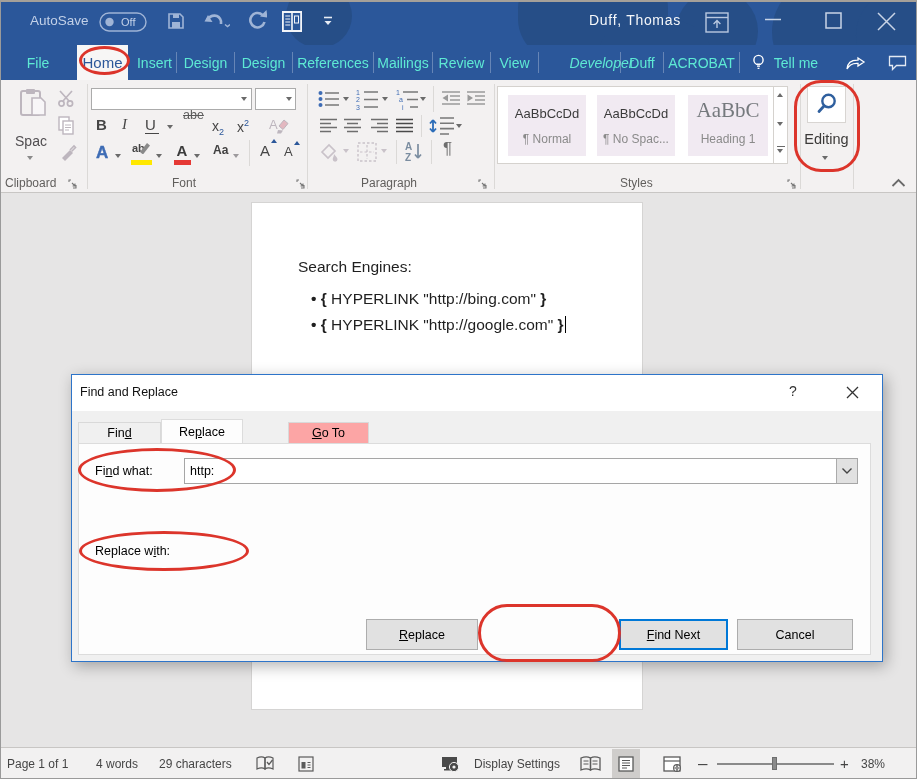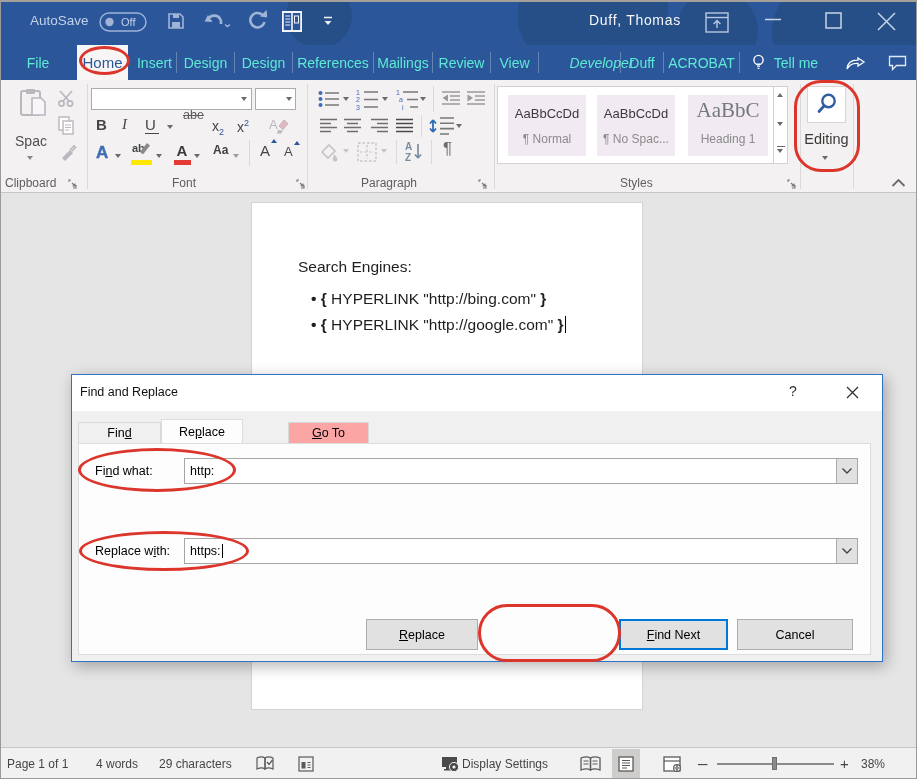--- a/index.html
+++ b/index.html
@@ -333,28 +333,20 @@
   <div class="a" style="left:23px;top:89px;font-size:12.5px;color:#000;">Fi<span style="text-decoration:underline;">n</span>d what:</div>
   <div class="a" style="left:112px;top:83px;width:674px;height:26px;background:#fff;border:1px solid #A6A6A6;box-sizing:border-box;">
     <div style="position:absolute;left:5px;top:5px;font-size:12.5px;color:#000;">http:</div>
     <div style="position:absolute;right:0;top:0;width:20px;height:24px;background:#E1E1E1;border-left:1px solid #ABABAB;">
       <svg style="position:absolute;left:4px;top:8px;" width="12" height="8" viewBox="0 0 12 8">
           <path d="M1.5 1.5 L6 6 L10.5 1.5" fill="none" stroke="#444" stroke-width="1.4"></path>
         </svg>
     </div>
   </div>
   <div class="a" style="left:23px;top:169px;font-size:12.5px;color:#000;">Replace w<span style="text-decoration:underline;">i</span>th:</div>
-  <div class="a" style="left:112px;top:163px;width:674px;height:26px;background:#fff;border:1px solid #A6A6A6;box-sizing:border-box;">
-    <div style="position:absolute;left:5px;top:5px;font-size:12.5px;color:#000;">https:<span style="border-left:1px solid #000;margin-left:1px;">​</span></div>
-    <div style="position:absolute;right:0;top:0;width:20px;height:24px;background:#E1E1E1;border-left:1px solid #ABABAB;">
-      <svg style="position:absolute;left:4px;top:8px;" width="12" height="8" viewBox="0 0 12 8">
-          <path d="M1.5 1.5 L6 6 L10.5 1.5" fill="none" stroke="#444" stroke-width="1.4"></path>
-        </svg>
-    </div>
-  </div>
   <div class="btn" style="left:294px;top:244px;width:112px;">
       <span><span style="text-decoration:underline;">R</span>eplace</span>
     </div>
   <div class="btn" style="left:547px;top:244px;width:109px;border:2px solid #0078D7;">
       <span><span style="text-decoration:underline;">F</span>ind Next</span>
     </div>
   <div class="btn" style="left:665px;top:244px;width:116px;">
       <span>Cancel</span>
     </div>
   <div class="redring" style="left:6px;top:73px;width:158px;height:44px;"></div>
@@ -375,21 +367,21 @@
     <rect x="3.5" y="6" width="4" height="6.5" fill="#5a5a5a"></rect>
     <path d="M9.5 6.5 h3 M9.5 9 h3 M9.5 11.5 h3" stroke="#5a5a5a" stroke-width="1.2"></path>
   </svg>
   <svg class="a" style="left:441px;top:8px;" width="19" height="17" viewBox="0 0 19 17">
     <rect x="1" y="1" width="15" height="10" fill="#4a4a4a"></rect>
     <rect x="5" y="11" width="7" height="2" fill="#4a4a4a"></rect>
     <rect x="3" y="13" width="11" height="1.5" fill="#4a4a4a"></rect>
     <circle cx="13" cy="11" r="4.6" fill="#4a4a4a" stroke="#F2F1F1" stroke-width="1"></circle>
     <circle cx="13" cy="11" r="1.6" fill="#F2F1F1"></circle>
   </svg>
-  <div class="sbt" style="left:462px;">Display Settings</div>
+  <div class="sbt" style="left:474px;">Display Settings</div>
   <svg class="a" style="left:580px;top:8px;" width="21" height="16" viewBox="0 0 21 16">
     <path d="M1 2 C4.5 0.5 8 0.5 10.5 2 v12 C8 12.7 4.5 12.7 1 14 z" fill="none" stroke="#5a5a5a" stroke-width="1.3"></path>
     <path d="M20 2 C16.5 0.5 13 0.5 10.5 2 v12 C13 12.7 16.5 12.7 20 14 z" fill="none" stroke="#5a5a5a" stroke-width="1.3"></path>
     <path d="M3.5 5 h5 M3.5 8 h5 M12.5 5 h5 M12.5 8 h5" stroke="#5a5a5a" stroke-width="1"></path>
   </svg>
   <div class="a" style="left:612px;top:1px;width:28px;height:30px;background:#CFCDCB;"></div>
   <svg class="a" style="left:618px;top:8px;" width="16" height="16" viewBox="0 0 16 16">
     <rect x="1" y="1" width="14" height="14" fill="#fff" stroke="#5a5a5a" stroke-width="1.3"></rect>
     <path d="M4 4.5 h8 M4 7 h8 M4 9.5 h8 M4 12 h5" stroke="#5a5a5a" stroke-width="1.2"></path>
   </svg>

